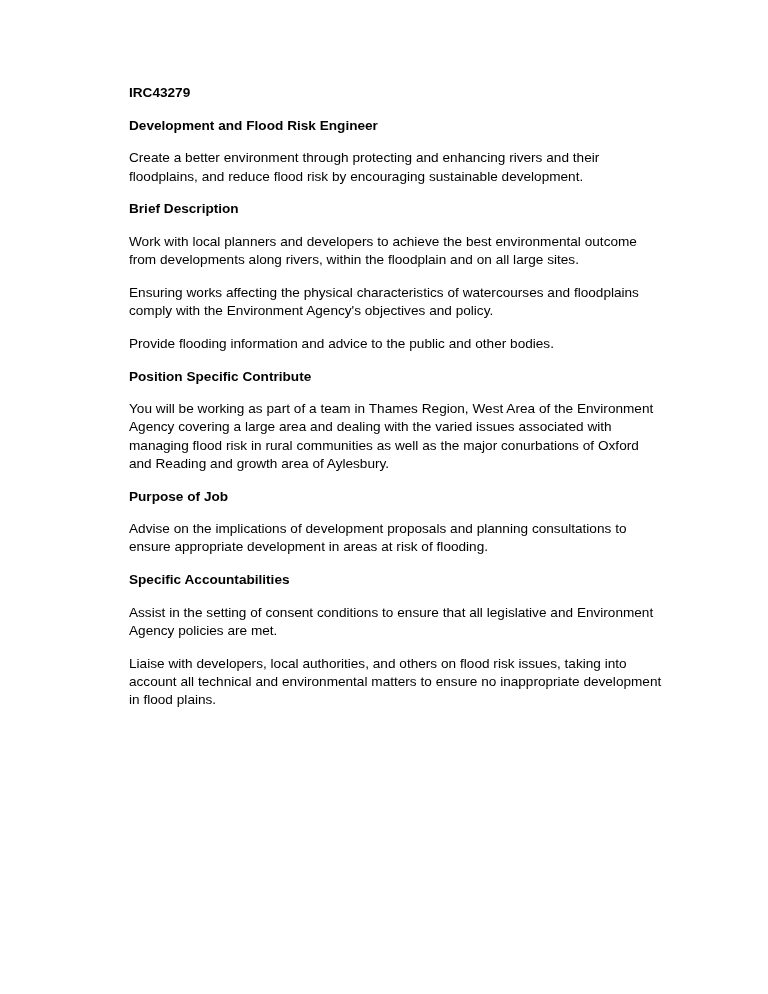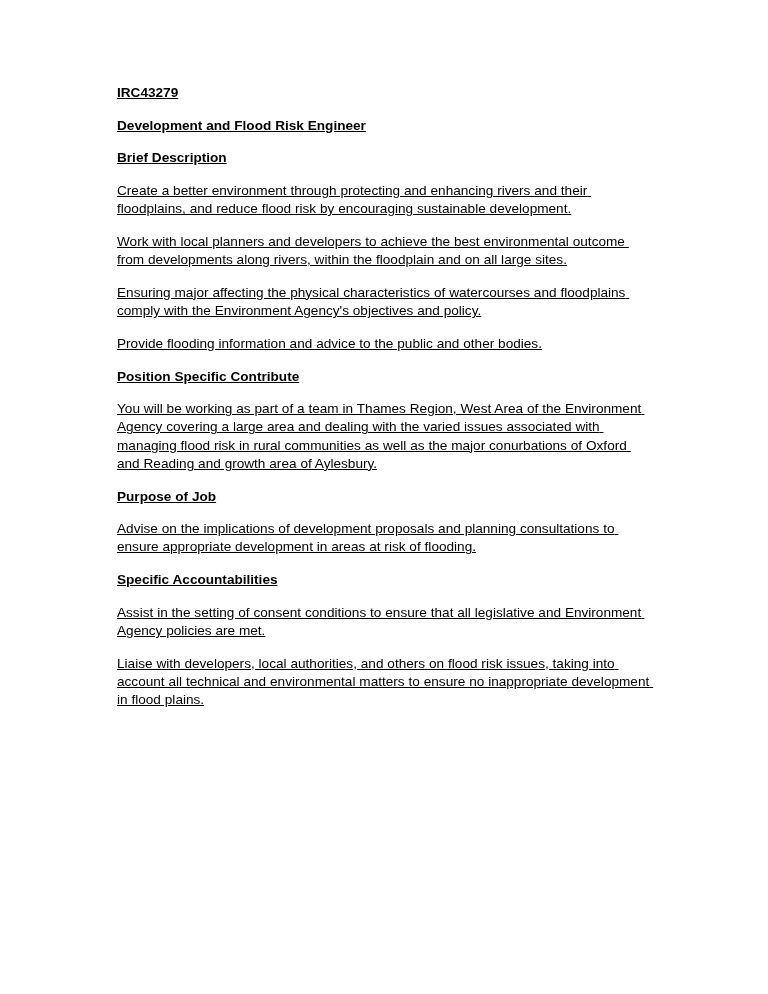--- a/index.html
+++ b/index.html
@@ -17,24 +17,23 @@
     position: relative;
     width: 768px;
     height: 994px;
     margin: 0 auto;
     background: #ffffff;
     overflow: hidden;
     box-sizing: border-box;
   }
   .doc-body {
     position: absolute;
-    left: 117px;
+    left: 129px;
     top: 84px;
     width: 536px;
-    text-decoration: underline;
   }
   .block {
     margin: 0 0 14.5px 0;
     font-size: 13.6px;
     line-height: 18.2px;
     text-align: left;
     white-space: pre-wrap;
     word-spacing: 0.1px;
   }
   .block.heading {
@@ -47,24 +46,24 @@
     margin-bottom: 4px;
   }
 </style>
 </head>
 <body>
 
 <div class="page">
   <div class="doc-body">
       <p class="block heading">IRC43279</p>
       <p class="block heading">Development and Flood Risk Engineer</p>
+      <p class="block para">Create a better environment through protecting and enhancing rivers and their floodplains, and reduce flood risk by encouraging sustainable development.</p>
       <p class="block heading">Brief Description</p>
-      <p class="block para">Create a better environment through protecting and enhancing rivers and their floodplains, and reduce flood risk by encouraging sustainable development.</p>
       <p class="block para">Work with local planners and developers to achieve the best environmental outcome from developments along rivers, within the floodplain and on all large sites.</p>
-      <p class="block para">Ensuring major affecting the physical characteristics of watercourses and floodplains comply with the Environment Agency's objectives and policy.</p>
+      <p class="block para">Ensuring works affecting the physical characteristics of watercourses and floodplains comply with the Environment Agency's objectives and policy.</p>
       <p class="block para">Provide flooding information and advice to the public and other bodies.</p>
       <p class="block heading">Position Specific Contribute</p>
       <p class="block para">You will be working as part of a team in Thames Region, West Area of the Environment Agency covering a large area and dealing with the varied issues associated with managing flood risk in rural communities as well as the major conurbations of Oxford and Reading and growth area of Aylesbury.</p>
       <p class="block heading">Purpose of Job</p>
       <p class="block para">Advise on the implications of development proposals and planning consultations to ensure appropriate development in areas at risk of flooding.</p>
       <p class="block heading">Specific Accountabilities</p>
       <p class="block para">Assist in the setting of consent conditions to ensure that all legislative and Environment Agency policies are met.</p>
       <p class="block para">Liaise with developers, local authorities, and others on flood risk issues, taking into account all technical and environmental matters to ensure no inappropriate development in flood plains.</p>
     </div>
 </div>

